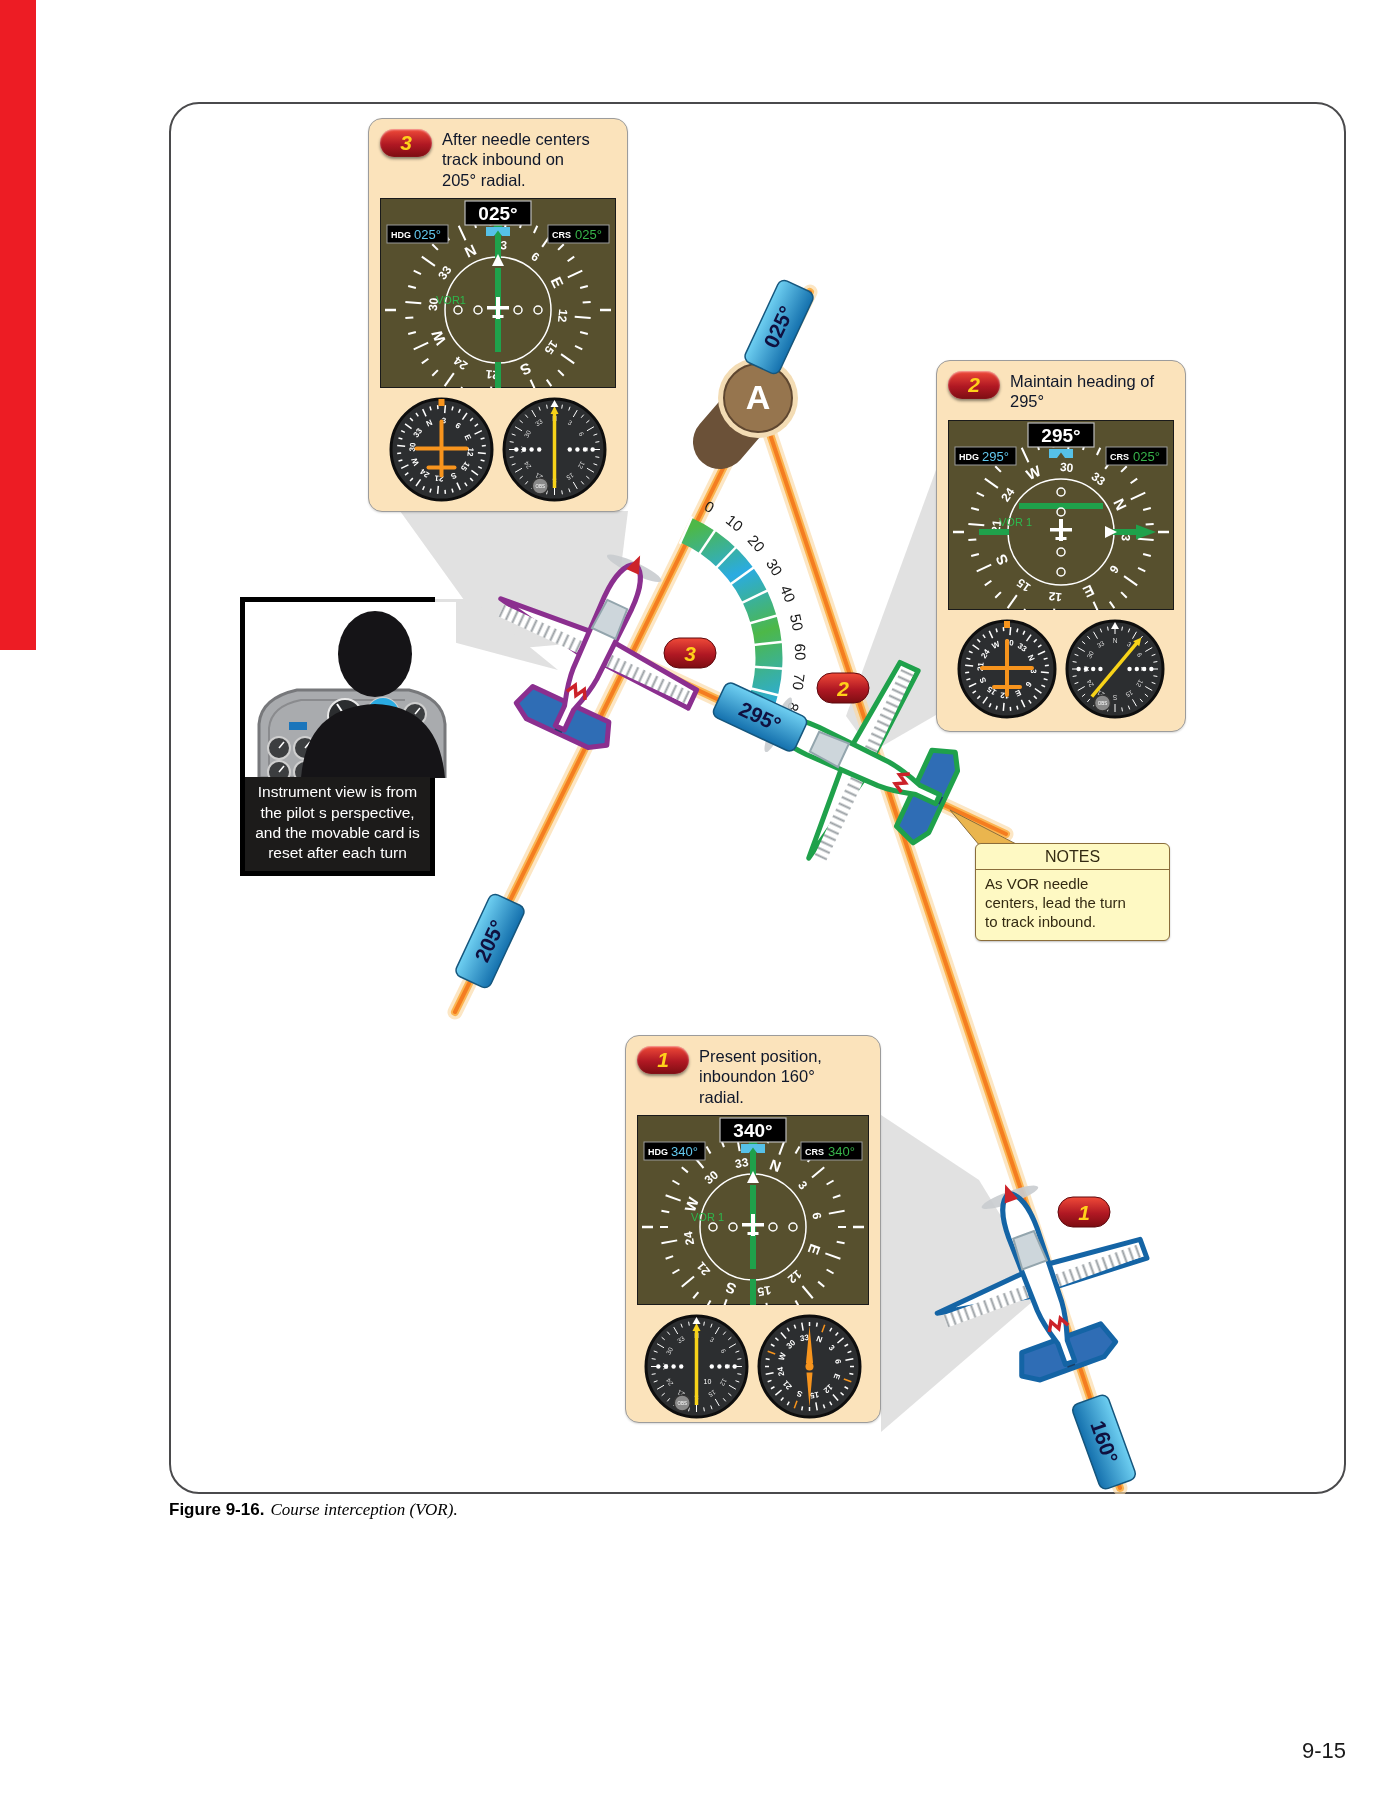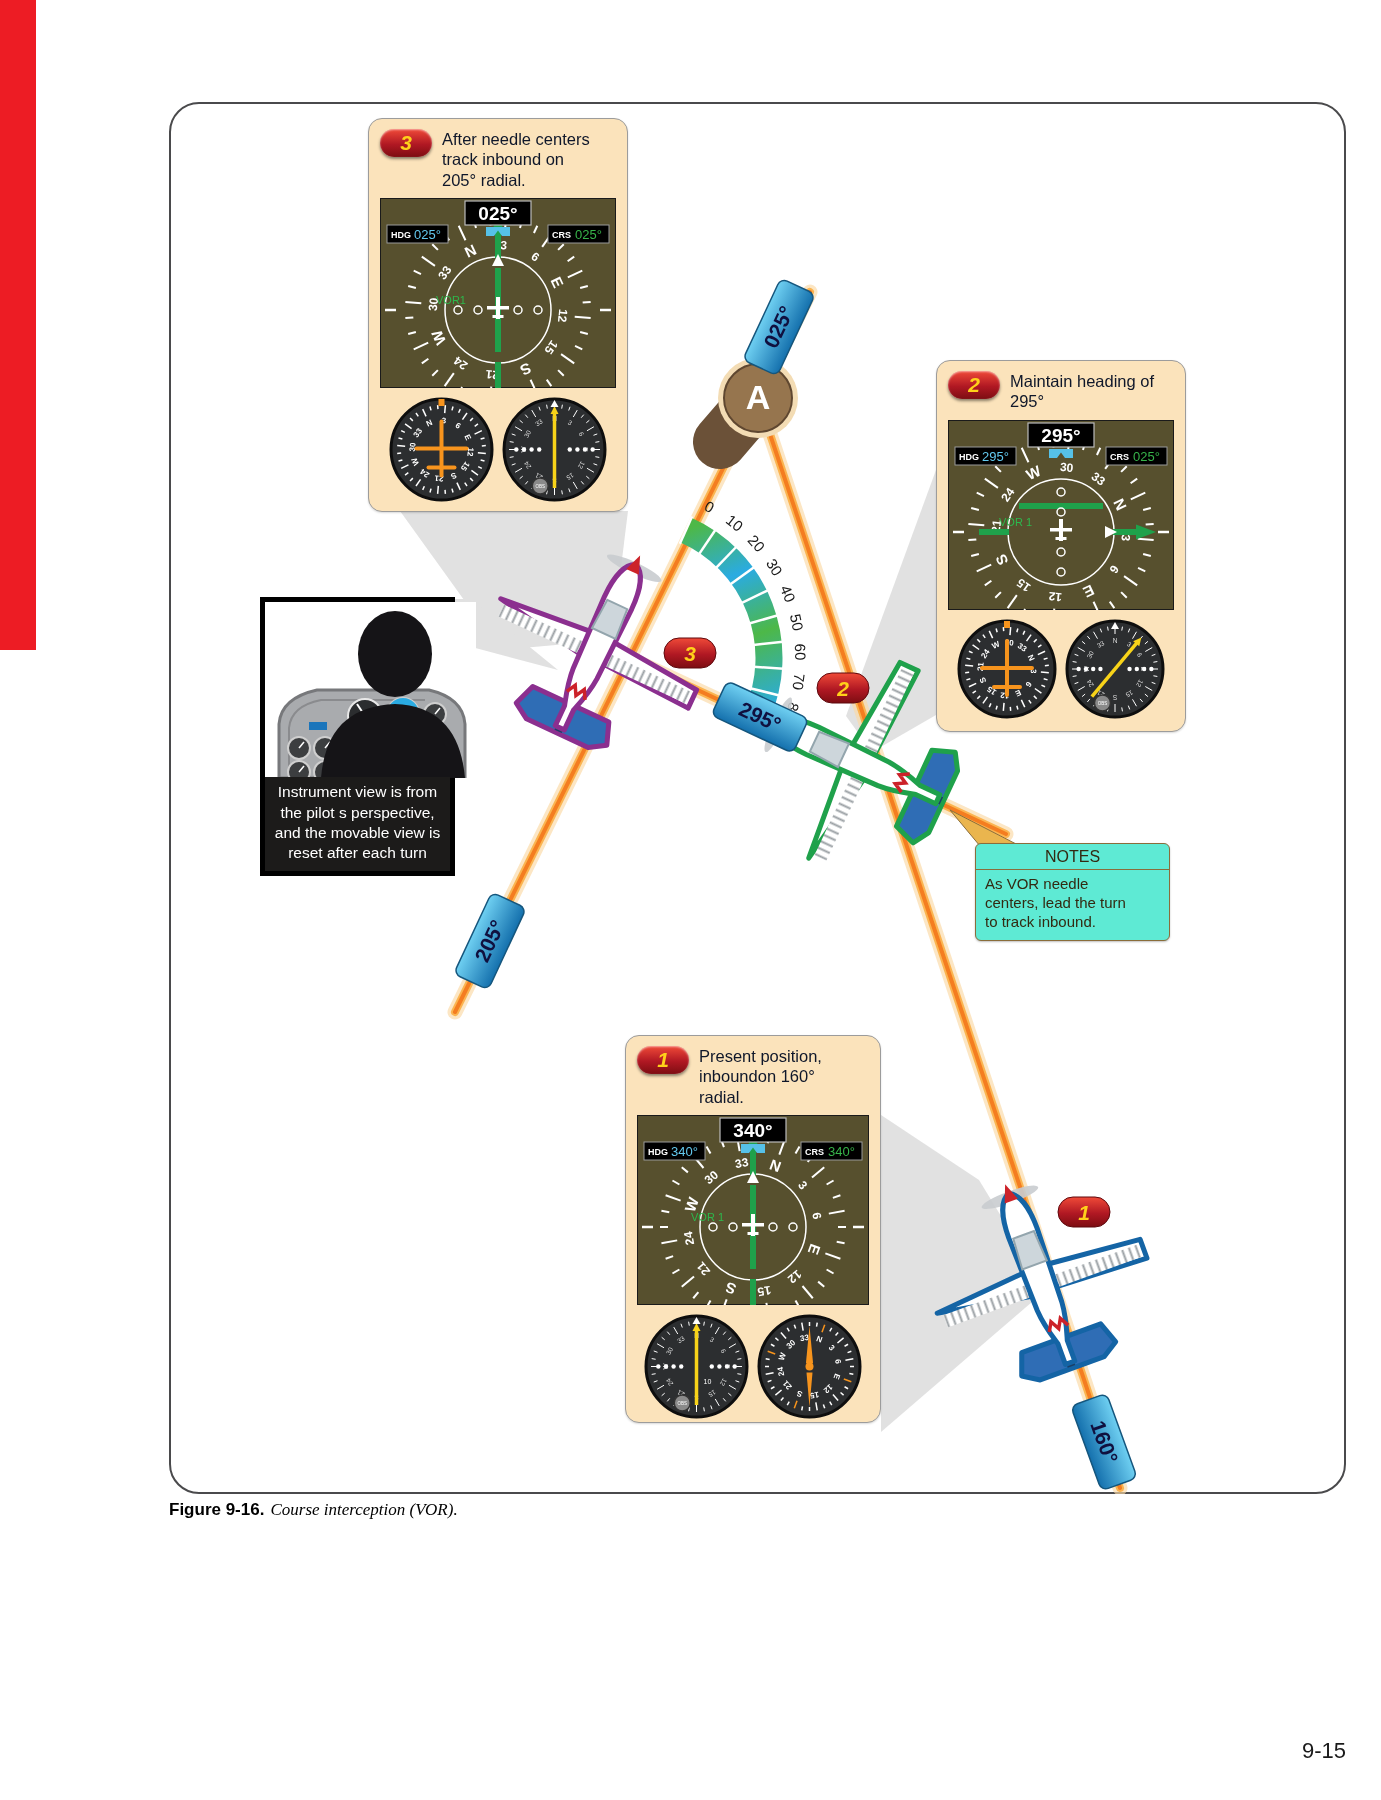--- a/index.html
+++ b/index.html
@@ -19,27 +19,27 @@
         background:linear-gradient(180deg,#f04a38 0%,#b01823 55%,#7d0d12 100%);
         color:#ffd11a;font-size:21px;font-weight:bold;font-style:italic;text-align:center;
         line-height:27px;box-shadow:0 2px 3px rgba(0,0,0,.45), inset 0 1px 2px rgba(255,255,255,.55);}
   .callout-text{font-size:16.5px;line-height:1.24;color:#0f172a;}
   .callout-text span{display:block;}
   .hsi-wrap{display:flex;justify-content:center;}
   .gauges{display:flex;justify-content:center;gap:8px;margin-top:9px;}
   .banner{position:absolute;left:792px;top:246px;width:414px;height:47px;background:#fbe3bb;
           border:1px solid #99722f;border-radius:3px;display:flex;align-items:center;justify-content:center;
           font-size:17px;color:#231f20;z-index:3;box-shadow:0 1px 2px rgba(0,0,0,.2);}
-  .pilotbox{position:absolute;left:260px;top:597px;width:195px;height:279px;border:5px solid #000;
+  .pilotbox{position:absolute;left:240px;top:597px;width:195px;height:279px;border:5px solid #000;
             background:#fff;box-sizing:border-box;z-index:3;}
   .pilot-art{display:block;}
   .pilot-text{position:absolute;left:0;right:0;bottom:0;background:#1c1b1a;color:#fff;text-align:center;
               font-size:15.5px;line-height:1.3;padding:5px 2px 8px;}
   .pilot-text span{display:block;}
-  .notes{position:absolute;left:975px;top:843px;width:193px;background:#5eead4;border:1.5px solid #8a6d3b;
+  .notes{position:absolute;left:975px;top:843px;width:193px;background:#fef9c3;border:1.5px solid #8a6d3b;
          border-radius:6px;z-index:3;color:#332a12;box-shadow:0 1px 2px rgba(0,0,0,.25);}
   .notes-title{text-align:center;font-size:16px;padding:4px 0 3px;border-bottom:1.5px solid #8a6d3b;}
   .notes-body{padding:5px 9px 8px;font-size:15px;line-height:1.26;}
   .notes-body span{display:block;}
   .caption{position:absolute;left:169px;top:1500px;font-size:17px;color:#000;z-index:2;}
   .caption .flabel{font-weight:bold;}
   .caption .ftext{font-family:"Liberation Serif",serif;font-style:italic;margin-left:6px;}
   .pageno{position:absolute;right:35px;top:1738px;font-size:22px;color:#1a1a1a;z-index:2;}
 </style>
 </head>
@@ -840,21 +840,21 @@
           <circle cx="60" cy="170" r="11" fill="#3c3e40" stroke="#cfcfcf" stroke-width="2"></circle>
           <line x1="60" y1="170" x2="65" y2="164" stroke="#fff" stroke-width="1.5"></line>
           <circle cx="170" cy="112" r="11" fill="#3c3e40" stroke="#cfcfcf" stroke-width="2"></circle>
           <line x1="170" y1="112" x2="175" y2="106" stroke="#fff" stroke-width="1.5"></line>
           <ellipse cx="130" cy="52" rx="37" ry="43" fill="#151417"></ellipse>
           <path d="M56,176 C60,128 84,104 130,102 C176,104 196,132 200,176 Z" fill="#151417"></path>
         </svg></div>
     <div class="pilot-text">
       <span>Instrument view is from</span>
       <span>the pilot s perspective,</span>
-      <span>and the movable view is</span>
+      <span>and the movable card is</span>
       <span>reset after each turn</span>
     </div>
   </div>
 
   <div class="notes">
     <div class="notes-title">NOTES</div>
     <div class="notes-body">
       <span>As VOR needle</span>
       <span>centers, lead the turn</span>
       <span>to track inbound.</span>

